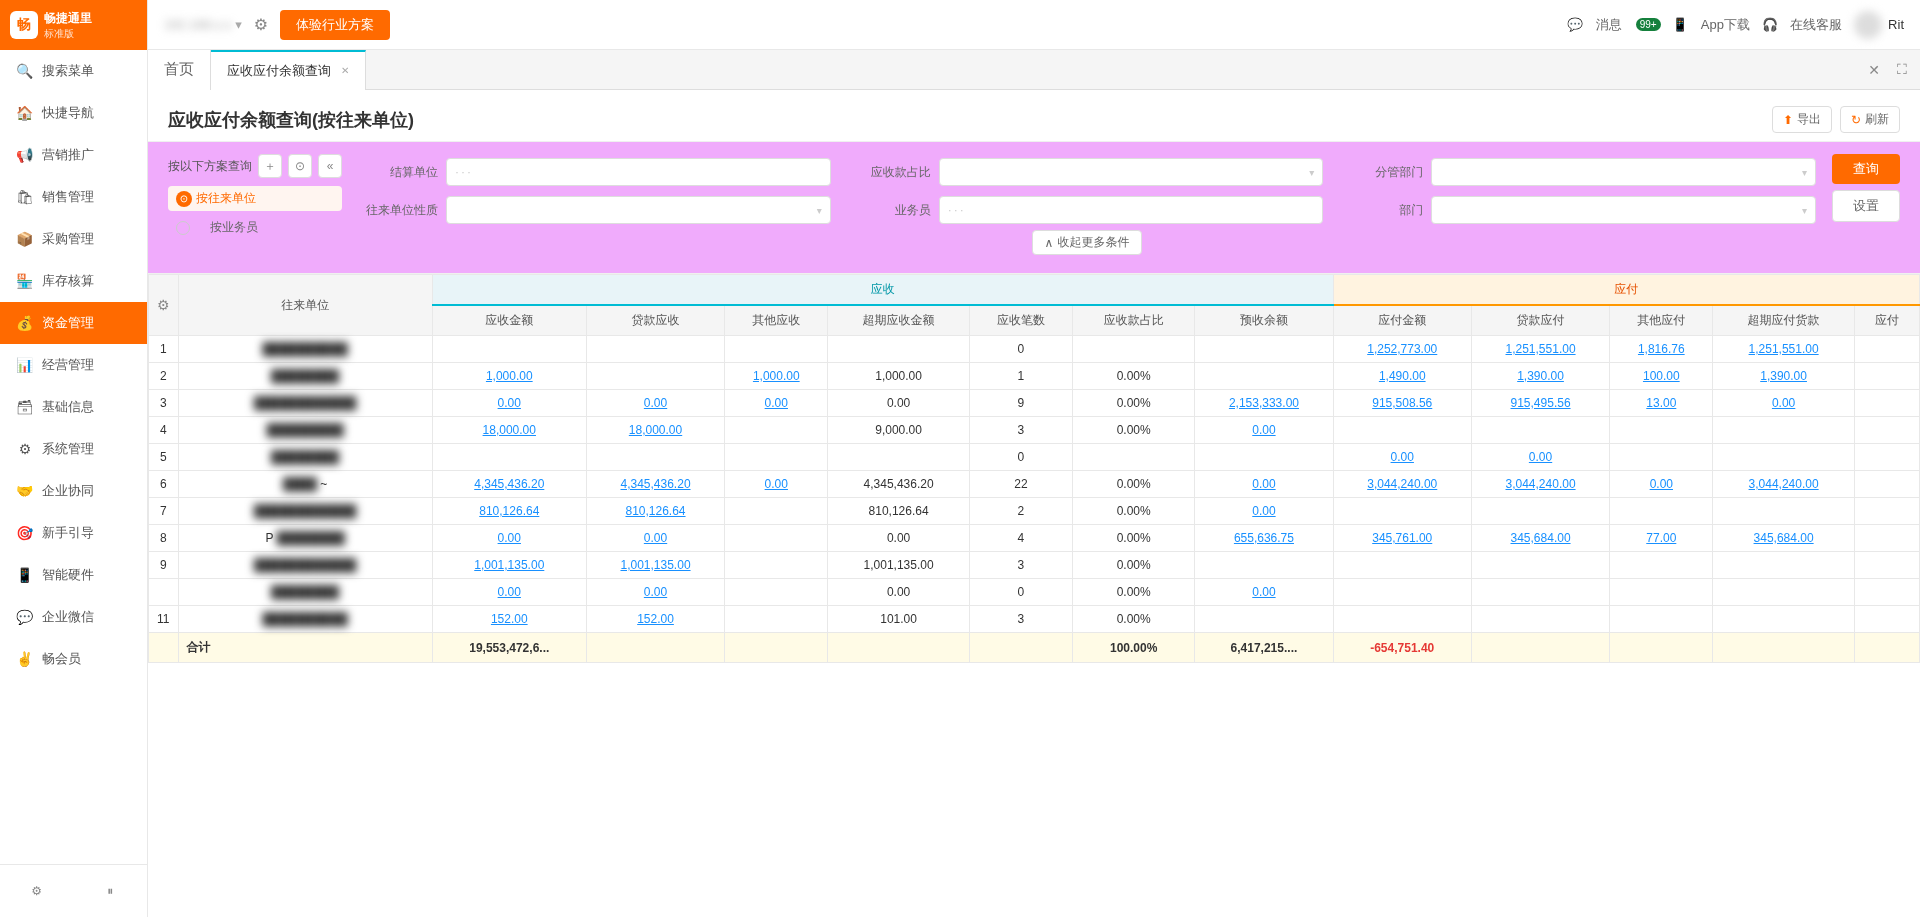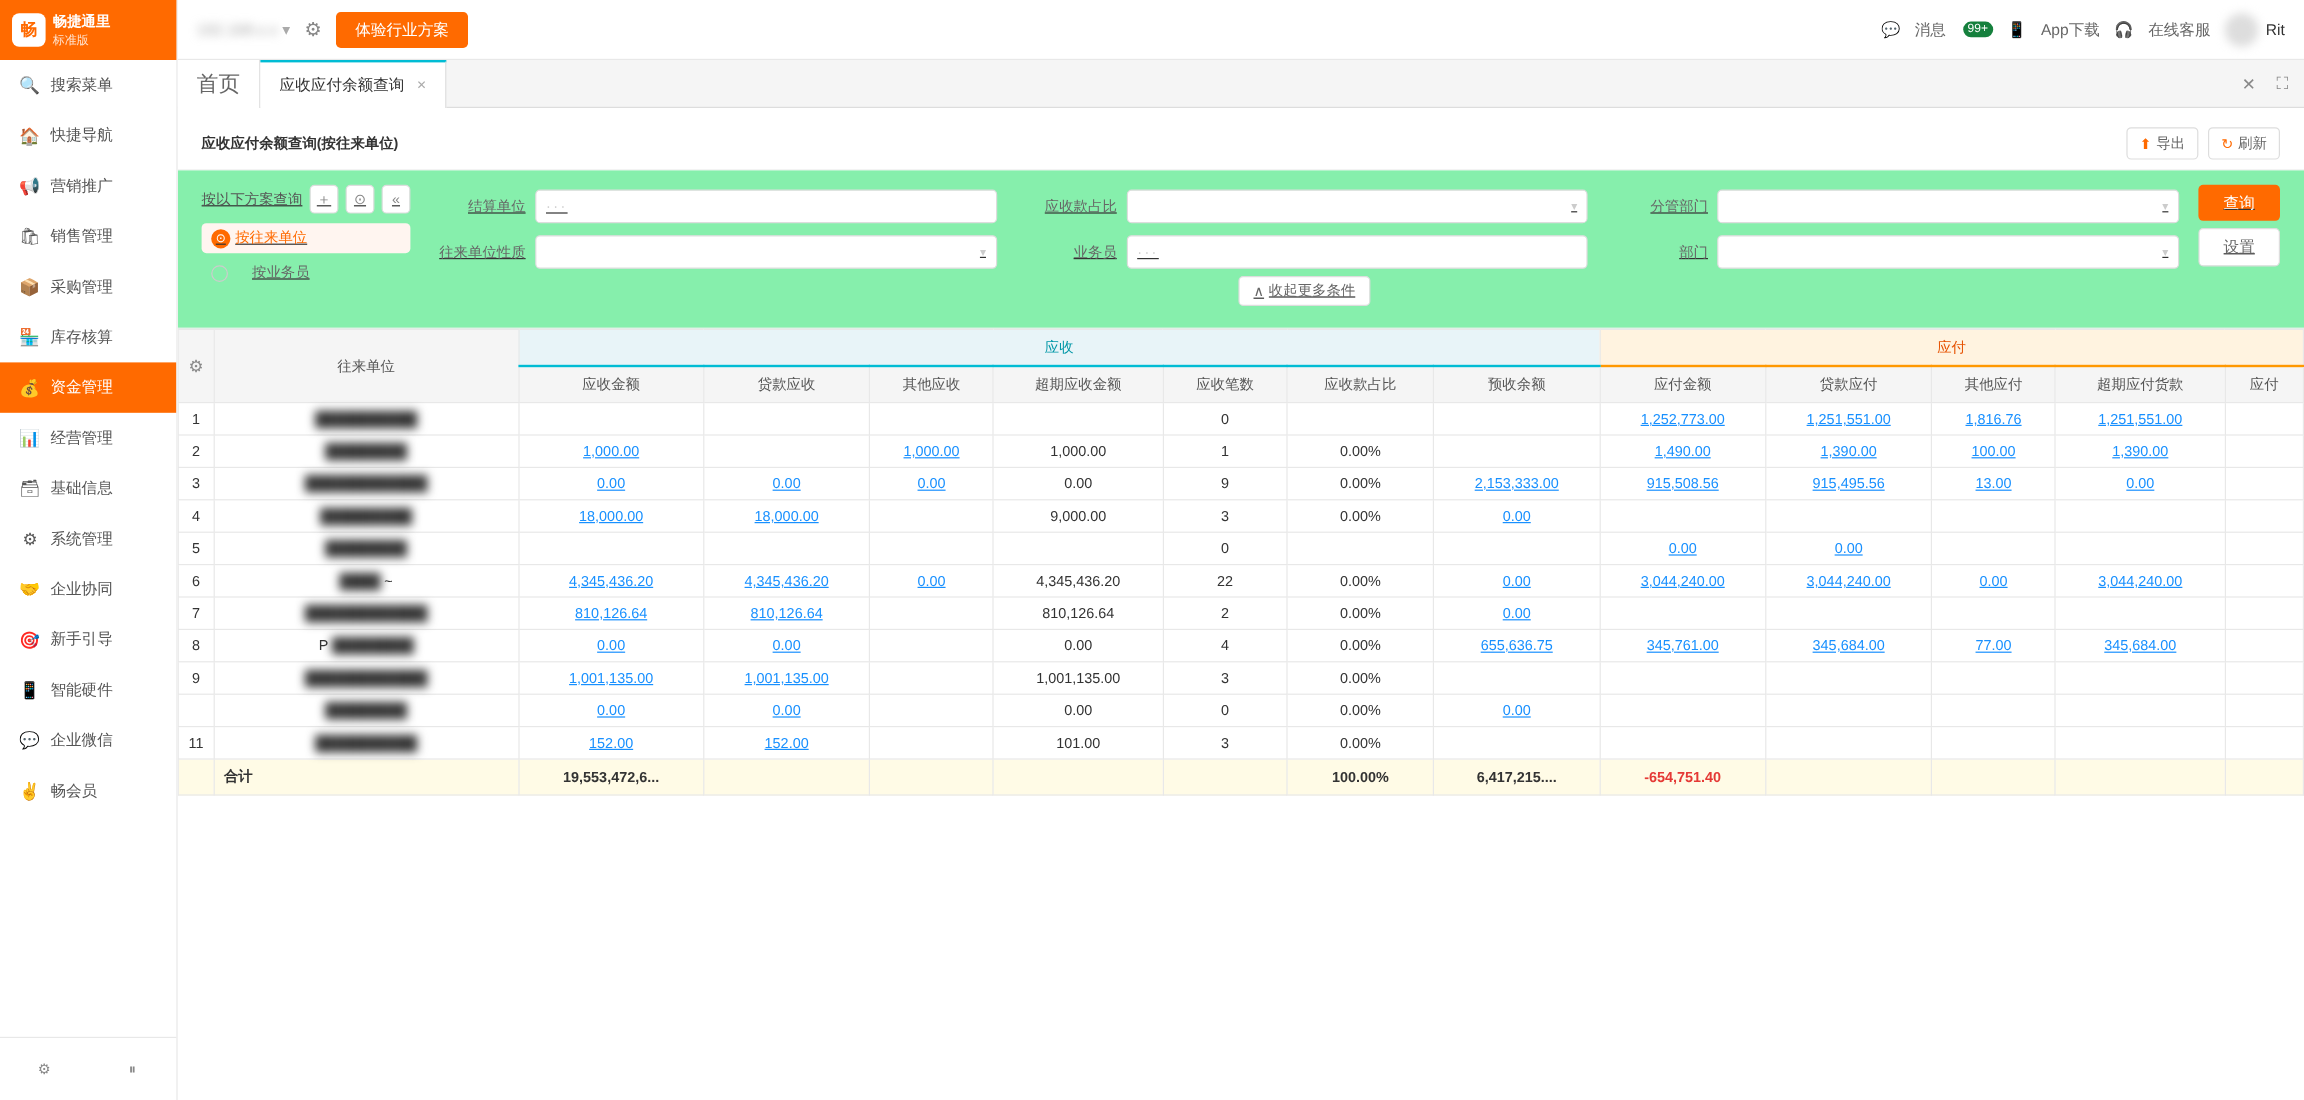--- a/index.html
+++ b/index.html
@@ -25,38 +25,38 @@
     .breadcrumb-path span { color: #666; }
     .orange-btn { background: #ff6a00; color: #fff; border: none; border-radius: 4px; padding: 6px 16px; cursor: pointer; font-size: 13px; }
     .header-icon-group { display: flex; align-items: center; gap: 12px; color: #666; font-size: 13px; cursor: pointer; }
     .badge { background: #15803d; color: #fff; border-radius: 10px; font-size: 10px; padding: 1px 4px; margin-left: 2px; }
     .user-avatar { width: 28px; height: 28px; background: #ddd; border-radius: 50%; }
 
     
     .tab-bar { height: 40px; background: #f5f5f5; display: flex; align-items: center; padding: 0 0; border-bottom: 1px solid #ddd; flex-shrink: 0; }
     .tab-item { height: 40px; display: flex; align-items: center; padding: 0 16px; cursor: pointer; font-size: 13px; color: #666; border-right: 1px solid #ddd; gap: 6px; background: #f5f5f5; }
     .tab-item.active { background: #fff; color: #333; border-top: 2px solid #00bcd4; border-bottom: none; }
-    .tab-home { background: #fff; font-size: 18px; }
+    .tab-home { background: #fff; font-size: 15px; }
     .tab-close { color: #aaa; font-size: 10px; margin-left: 4px; cursor: pointer; }
     .tab-window-controls { margin-left: auto; display: flex; align-items: center; gap: 8px; padding-right: 8px; }
     .win-btn { width: 20px; height: 20px; display: flex; align-items: center; justify-content: center; cursor: pointer; color: #888; font-size: 14px; }
 
     
     .page-content { flex: 1; overflow: hidden; background: #f5f5f5; display: flex; flex-direction: column; }
     .page-inner { flex: 1; background: #fff; margin: 0; display: flex; flex-direction: column; overflow: hidden; }
 
     
     .page-header { display: flex; align-items: center; justify-content: space-between; padding: 16px 20px 8px; border-bottom: 1px solid #f0f0f0; flex-shrink: 0; }
-    .page-title { font-size: 12px; font-weight: bold; color: #333; }
+    .page-title { font-size: 18px; font-weight: bold; color: #333; }
     .page-header-actions { display: flex; gap: 8px; }
     .action-btn { display: flex; align-items: center; gap: 4px; padding: 4px 10px; border: 1px solid #ddd; border-radius: 4px; background: #fff; cursor: pointer; font-size: 12px; color: #666; }
     .action-btn .icon { color: #ff6a00; }
 
     
-    .search-area { padding: 12px 20px; background: #86efac; border-bottom: 1px solid #f0f0f0; flex-shrink: 0; text-decoration: underline; }
+    .search-area { padding: 12px 20px; background: #f0abfc; border-bottom: 1px solid #f0f0f0; flex-shrink: 0; }
     .search-ctrl-btn { width: 24px; height: 24px; border: 1px solid #ddd; border-radius: 4px; background: #fff; cursor: pointer; display: flex; align-items: center; justify-content: center; color: #888; font-size: 12px; }
     .selected-scheme { display: flex; align-items: center; gap: 4px; color: #ff6a00; font-size: 12px; cursor: pointer; padding: 4px 8px; border-radius: 4px; background: #fff5f0; }
     .scheme-radio { display: flex; align-items: center; gap: 20px; font-size: 12px; color: #666; cursor: pointer; padding: 4px 8px; }
     .radio-icon { width: 14px; height: 14px; border-radius: 50%; border: 1px solid #ccc; display: flex; align-items: center; justify-content: center; }
 
     .search-fields { display: grid; grid-template-columns: repeat(3, 1fr); gap: 10px 20px; margin-top: 4px; }
     .search-field { display: flex; align-items: center; gap: 8px; }
     .field-label { font-size: 12px; color: #666; white-space: nowrap; width: 80px; text-align: right; flex-shrink: 0; }
     .field-input { flex: 1; height: 28px; border: 1px solid #ddd; border-radius: 4px; padding: 0 8px; font-size: 12px; display: flex; align-items: center; justify-content: space-between; cursor: pointer; background: #fff; }
     .field-input .dots { color: #ccc; letter-spacing: 2px; }

